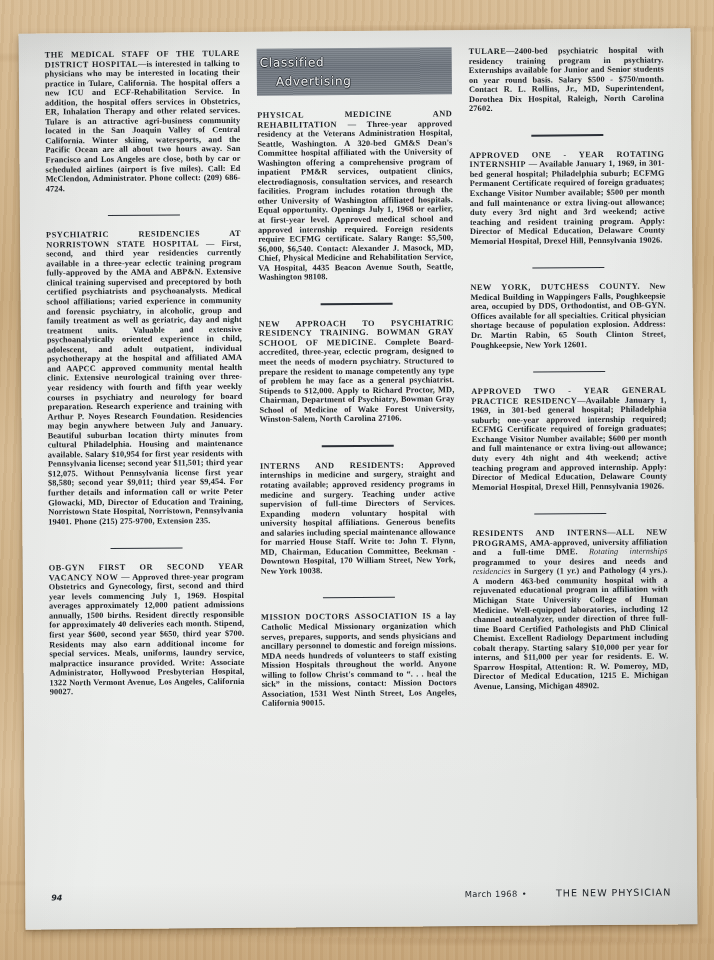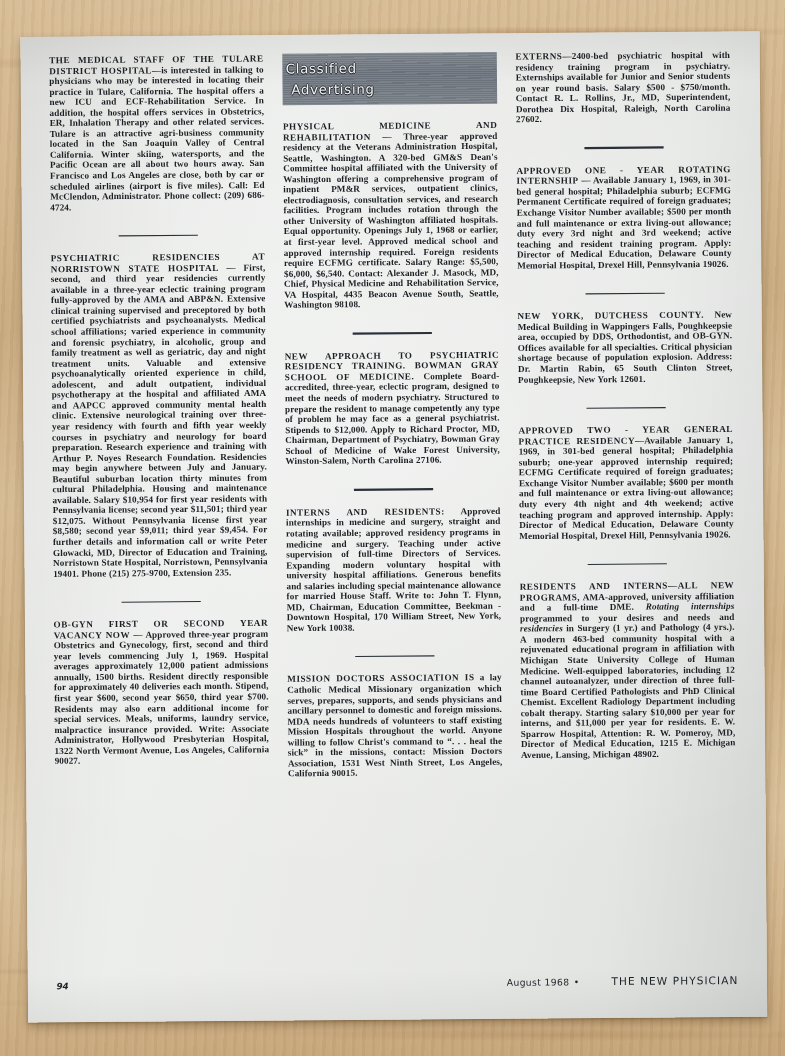--- a/index.html
+++ b/index.html
@@ -107,21 +107,21 @@
     letter-spacing: 0.01em;
     word-spacing: 0.02em;
     -webkit-font-smoothing: antialiased;
   }
   .ad .hdr {
     font-weight: 700;
     letter-spacing: 0.055em;
   }
   .ad em {
     font-style: italic;
-    font-weight: 700;
+    font-weight: 400;
   }
 
   .rule-wrap {
     display: block;
     text-align: center;
     margin: 9px 0 10px 0;
   }
   .rule {
     display: inline-block;
     width: 72px;
@@ -158,21 +158,21 @@
     color: #f2f4f5;
     letter-spacing: 0.06em;
     text-shadow:
       0 1px 0 rgba(20,24,28,0.85),
       1px 0 0 rgba(20,24,28,0.55),
       -1px 0 0 rgba(20,24,28,0.55),
       0 -1px 0 rgba(20,24,28,0.55);
     z-index: 2;
   }
   .masthead-text span { display: block; }
-  .masthead-text .l2 { margin-left: 5px; }
+  .masthead-text .l2 { margin-left: 16px; }
 
   
   .footer {
     position: absolute;
     left: 26px;
     right: 26px;
     bottom: 27px;
     display: flex;
     align-items: baseline;
     justify-content: space-between;
@@ -259,21 +259,21 @@
 
       <div class="ad">
         <span class="hdr">MISSION DOCTORS ASSOCIATION IS</span><span> a lay Catholic Medical Missionary organization which serves, prepares, supports, and sends physicians and ancillary personnel to domestic and foreign missions. MDA needs hundreds of volunteers to staff existing Mission Hospitals throughout the world. Anyone willing to follow Christ's command to “. . . heal the sick” in the missions, contact: Mission Doctors Association, 1531 West Ninth Street, Los Angeles, California 90015.</span>
       </div>
 
     </div>
 
     <div class="col">
 
       <div class="ad">
-        <span class="hdr">EXTERNS</span><span>—2400-bed psychiatric hospital with residency training program in psychiatry. Externships available for Junior and Senior students on year round basis. Salary $500 - $750/month. Contact R. L. Rollins, Jr., MD, Superintendent, Dorothea Dix Hospital, Raleigh, North Carolina 27602.</span>
+        <span class="hdr">TULARE</span><span>—2400-bed psychiatric hospital with residency training program in psychiatry. Externships available for Junior and Senior students on year round basis. Salary $500 - $750/month. Contact R. L. Rollins, Jr., MD, Superintendent, Dorothea Dix Hospital, Raleigh, North Carolina 27602.</span>
       </div>
 
       <div class="rule-wrap"><span class="rule"></span></div>
 
       <div class="ad">
         <span class="hdr">APPROVED ONE - YEAR ROTATING INTERNSHIP</span><span> — Available January 1, 1969, in 301-bed general hospital; Philadelphia suburb; ECFMG Permanent Certificate required of foreign graduates; Exchange Visitor Number available; $500 per month and full maintenance or extra living-out allowance; duty every 3rd night and 3rd weekend; active teaching and resident training program. Apply: Director of Medical Education, Delaware County Memorial Hospital, Drexel Hill, Pennsylvania 19026.</span>
       </div>
 
       <div class="rule-wrap"><span class="rule"></span></div>
 
@@ -292,16 +292,16 @@
       <div class="ad">
         <span class="hdr">RESIDENTS AND INTERNS—ALL NEW PROGRAMS,</span><span> AMA-approved, university affiliation and a full-time DME. </span><em>Rotating internships</em><span> programmed to your desires and needs and </span><em>residencies</em><span> in Surgery (1 yr.) and Pathology (4 yrs.). A modern 463-bed community hospital with a rejuvenated educational program in affiliation with Michigan State University College of Human Medicine. Well-equipped laboratories, including 12 channel autoanalyzer, under direction of three full-time Board Certified Pathologists and PhD Clinical Chemist. Excellent Radiology Department including cobalt therapy. Starting salary $10,000 per year for interns, and $11,000 per year for residents. E. W. Sparrow Hospital, Attention: R. W. Pomeroy, MD, Director of Medical Education, 1215 E. Michigan Avenue, Lansing, Michigan 48902.</span>
       </div>
 
     </div>
   </div>
 
   <div class="footer">
     <div class="folio">94</div>
     <div class="footline">
-      <span>August 1968</span><span class="dot">•</span><span class="mag">THE NEW PHYSICIAN</span>
+      <span>March 1968</span><span class="dot">•</span><span class="mag">THE NEW PHYSICIAN</span>
     </div>
   </div>
 </div>
 
 </body></html>

